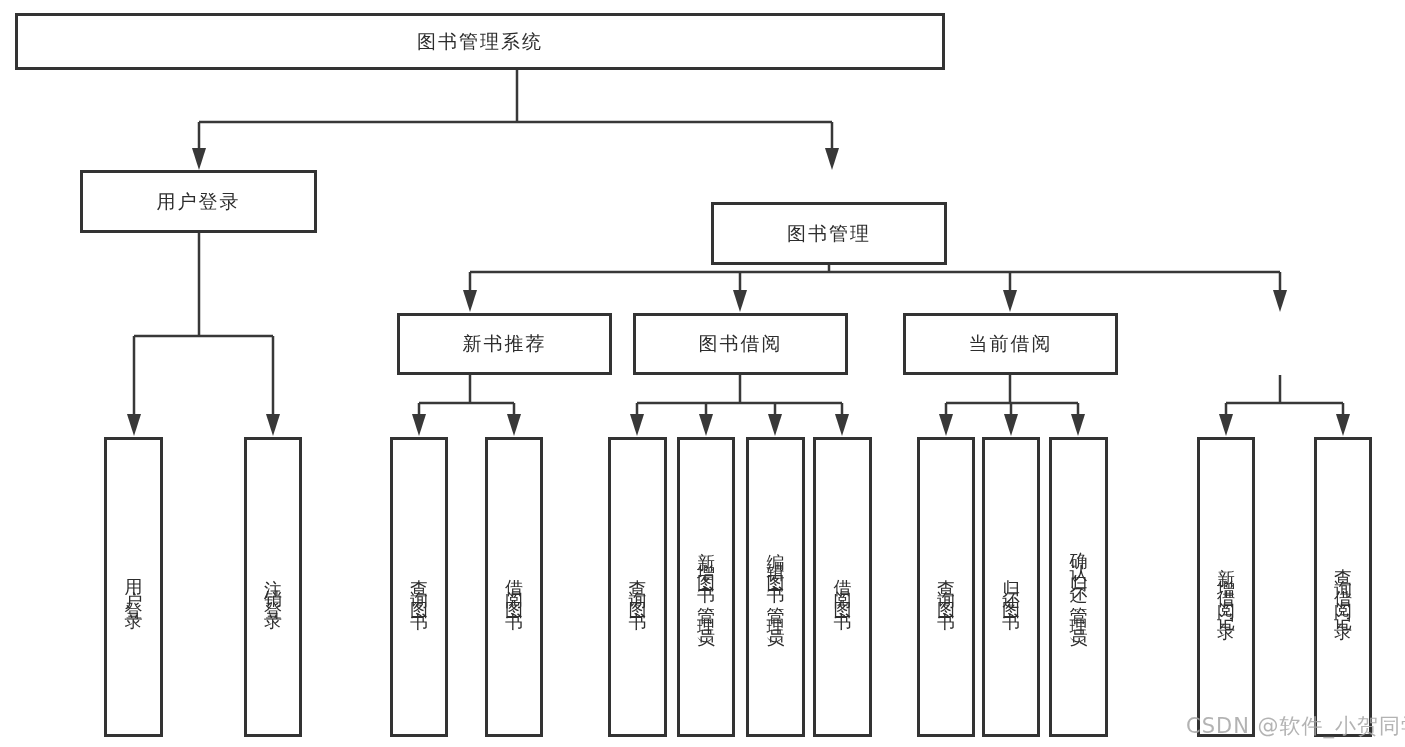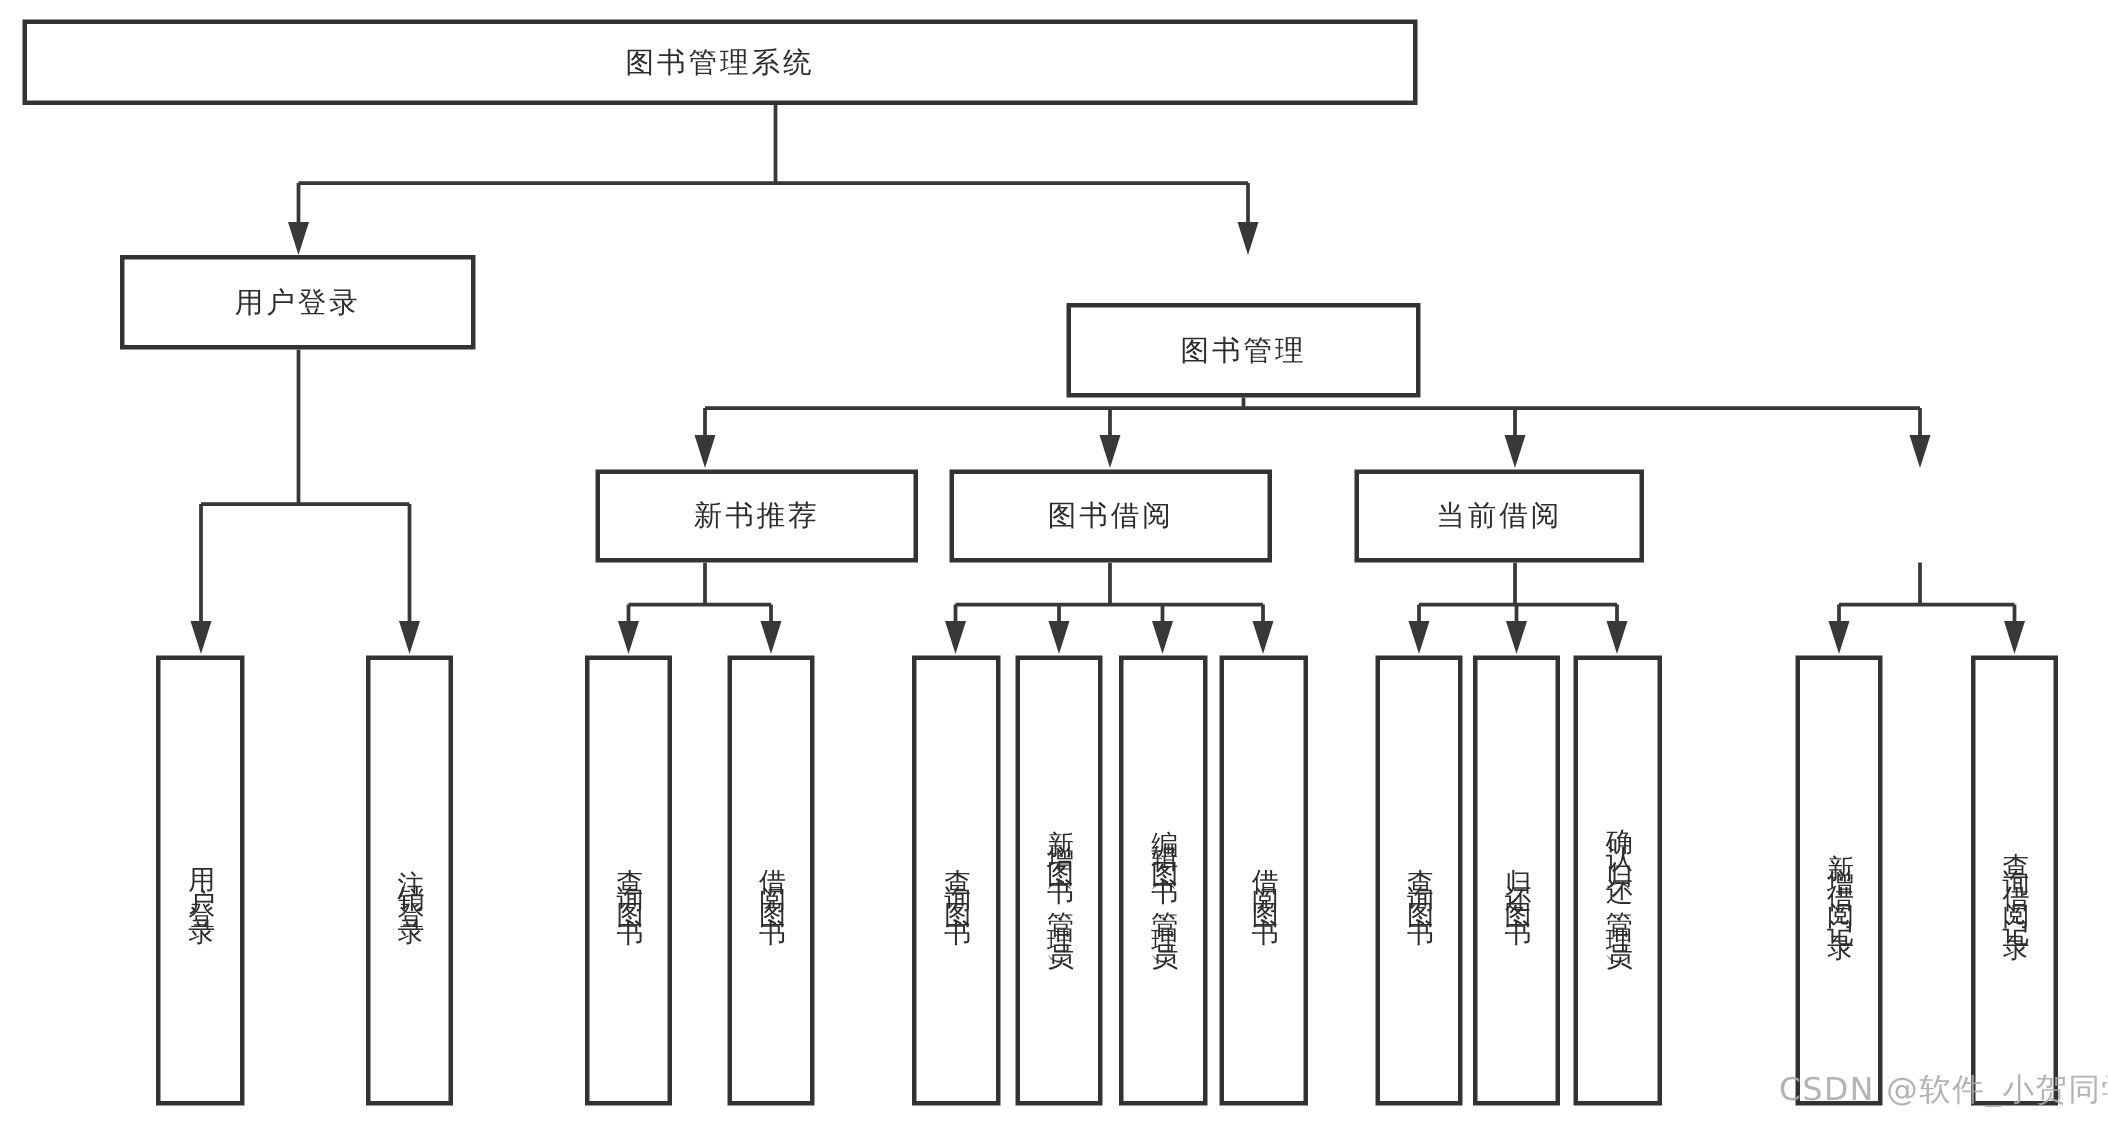--- a/index.html
+++ b/index.html
@@ -104,21 +104,21 @@
   <div class="node hnode" style="left:711px;top:170px;width:236px;height:63px;margin-top:32px;">
     <span class="label">图书管理</span>
   </div>
 
   <div class="node hnode" style="left:363px;top:313px;width:215px;height:62px;margin-left:34px;">
     <span class="label">新书推荐</span>
   </div>
   <div class="node hnode" style="left:633px;top:313px;width:215px;height:62px;justify-content:center;">
     <span class="label">图书借阅</span>
   </div>
-  <div class="node hnode" style="left:903px;top:313px;width:193px;height:62px;">
+  <div class="node hnode" style="left:903px;top:313px;width:215px;height:62px;">
     <span class="label">当前借阅</span>
   </div>
 
   <div class="node leaf" style="left:104px;width:59px;">
     <span class="label">用户登录</span>
   </div>
   <div class="node leaf" style="left:244px;width:58px;">
     <span class="label">注销登录</span>
   </div>
 

